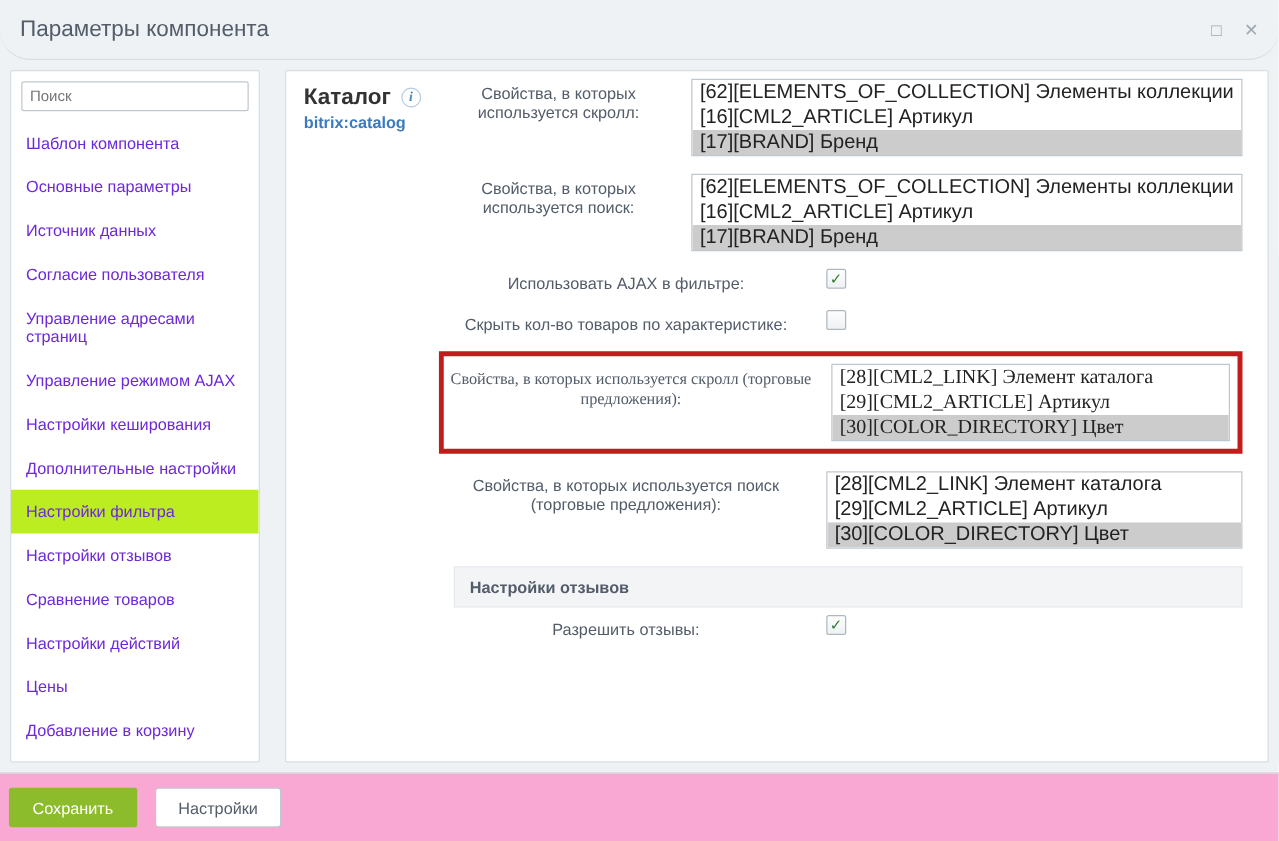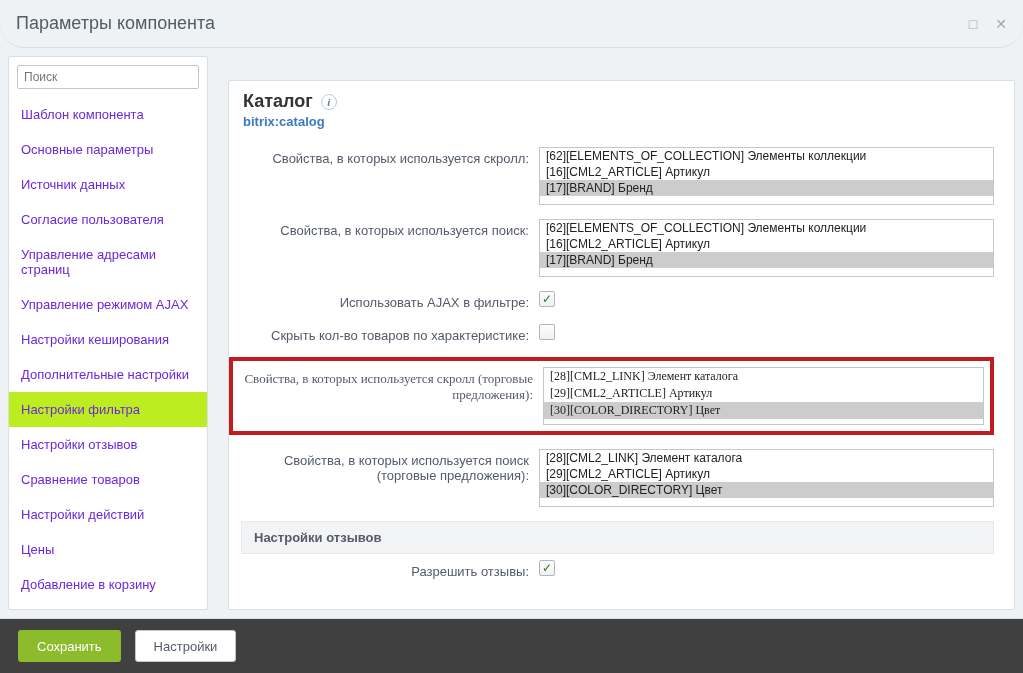--- a/index.html
+++ b/index.html
@@ -9,37 +9,37 @@
 .title-bar h1 { font-size: 18px; font-weight: 400; color: #535c69; }
 .title-controls { display: flex; gap: 18px; color: #a0a8b0; }
 .title-controls span { cursor: pointer; font-size: 14px; }
 .body-wrap { flex: 1; display: flex; overflow: hidden; padding: 8px 8px 8px 8px; gap: 20px; }
 .sidebar { width: 200px; background: #fff; border: 1px solid #d9dee2; border-radius: 2px; display: flex; flex-direction: column; overflow: hidden; }
 .search-wrap { padding: 8px; }
 .search-input { width: 100%; height: 24px; border: 1px solid #c0c8cf; border-radius: 2px; padding: 0 6px; font-size: 12px; background: #fff; }
 .menu { flex: 1; overflow-y: auto; }
 .menu-item { padding: 10px 12px; font-size: 13px; color: #6d28d9; cursor: pointer; }
 .menu-item.active { background: #bbed21; }
-.content { flex: 1; background: #fff; border: 1px solid #d9dee2; border-radius: 2px; display: flex; flex-direction: column; overflow: hidden; margin-top: 24px; }
+.content { flex: 1; background: #fff; border: 1px solid #d9dee2; border-radius: 2px; display: flex; flex-direction: row; overflow: hidden; }
 .content-head { padding: 10px 14px 12px; }
 .content-head h2 { font-size: 18px; font-weight: 700; color: #333; display: flex; align-items: center; gap: 8px; }
 .info-icon { width: 16px; height: 16px; border-radius: 50%; border: 1px solid #b6cde1; display: inline-flex; align-items: center; justify-content: center; font-size: 11px; font-style: italic; font-family: Georgia, serif; color: #4e87b6; font-weight: bold; }
 .content-head .subtitle { color: #3a7bbf; font-size: 13px; font-weight: 700; margin-top: 2px; }
 .scroll-area { flex: 1; overflow-y: auto; padding: 6px 14px 10px 0; }
 .form-row { display: flex; align-items: flex-start; margin-bottom: 14px; padding-right: 6px; }
-.form-label { width: 310px; text-align: right; padding: 4px 10px 0 0; font-size: 13px; color: #535c69; }
+.form-label { width: 310px; text-align: center; padding: 4px 10px 0 0; font-size: 13px; color: #535c69; }
 .form-control { flex: 1; }
 .multiselect { width: 100%; min-height: 58px; border: 1px solid #c0c8cf; background: #fff; overflow-x: hidden; overflow-y: auto; position: relative; }
-.multiselect .opt { padding: 1px 6px; font-size: 12px; color: #222; white-space: nowrap; cursor: pointer; }
+.multiselect .opt { padding: 1px 6px; font-size: 16px; color: #222; white-space: nowrap; cursor: pointer; }
 .multiselect .opt.selected { background: #cccccc; }
 .chk { width: 16px; height: 16px; border: 1px solid #aeb7bf; border-radius: 2px; background: linear-gradient(#fdfdfd,#eef1f3); display: inline-flex; align-items: center; justify-content: center; font-size: 12px; color: #2f7a2f; cursor: pointer; }
 .chk.checked::after { content: "✓"; }
 .highlight-box { border: 4px solid #c11d1d; padding: 6px 0; margin: 0 6px 14px 0; font-family: Liberation Serif, serif; }
 .section-header { background: #f2f4f6; border: 1px solid #e7eaed; padding: 8px 12px; font-weight: 700; color: #535c69; margin: 4px 6px 6px 12px; }
-.footer { height: 55px; border-top: 1px solid #d9dee2; display: flex; align-items: center; padding: 0 18px; gap: 14px; background: #404040; }
+.footer { height: 55px; border-top: 1px solid #d9dee2; display: flex; align-items: center; padding: 0 7px; gap: 14px; background: #f9a8d4; }
 .btn { height: 32px; padding: 0 18px; border-radius: 3px; font-size: 13px; border: 1px solid transparent; cursor: pointer; }
 .btn-primary { background: #8cbb2c; color: #fff; }
 .btn-secondary { background: #fff; border-color: #c0c8cf; color: #535c69; }
 
 ::-webkit-scrollbar { width: 16px; background: #f4f6f8; }
 ::-webkit-scrollbar-thumb { background: #cfd5da; }
 ::-webkit-scrollbar-button { background: #f4f6f8; height: 14px; }
 </style>
 </head>
 <body>

